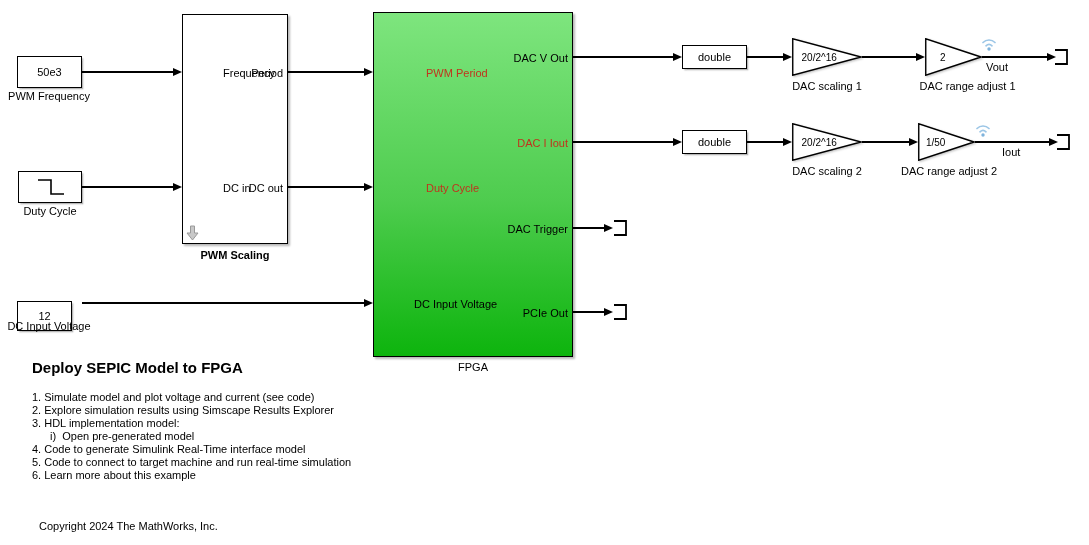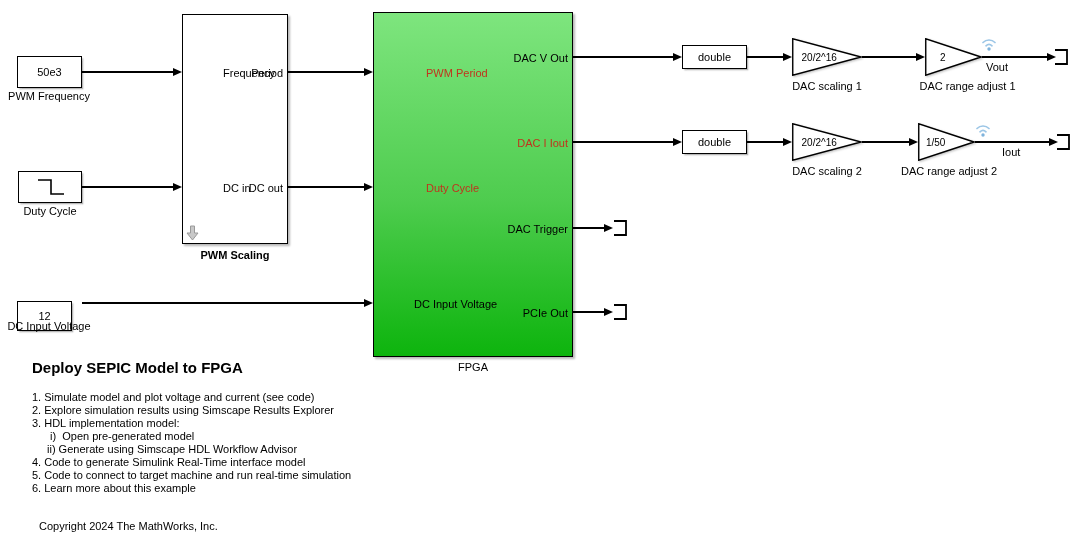--- a/index.html
+++ b/index.html
@@ -190,21 +190,20 @@
 
   <div class="wire" style="left:573px;top:311px;width:32px;"></div>
   <div class="ah" style="left:604px;top:308px;"></div>
 
   <div class="ann-title">Deploy SEPIC Model to FPGA</div>
   <div class="ann-list">
     <div class="ann-line">1. Simulate model and plot voltage and current (see code)</div>
     <div class="ann-line">2. Explore simulation results using Simscape Results Explorer</div>
     <div class="ann-line">3. HDL implementation model:</div>
     <div class="ann-line indent-i">i)  Open pre-generated model</div>
-    <div class="ann-line indent-ii">ii) Generate using Simscape HDL Workflow Advisor</div>
     <div class="ann-line">4. Code to generate Simulink Real-Time interface model</div>
     <div class="ann-line">5. Code to connect to target machine and run real-time simulation</div>
     <div class="ann-line">6. Learn more about this example</div>
   </div>
 
   <div class="copyright">Copyright 2024 The MathWorks, Inc.</div>
 
 </div>
 
 </body></html>

